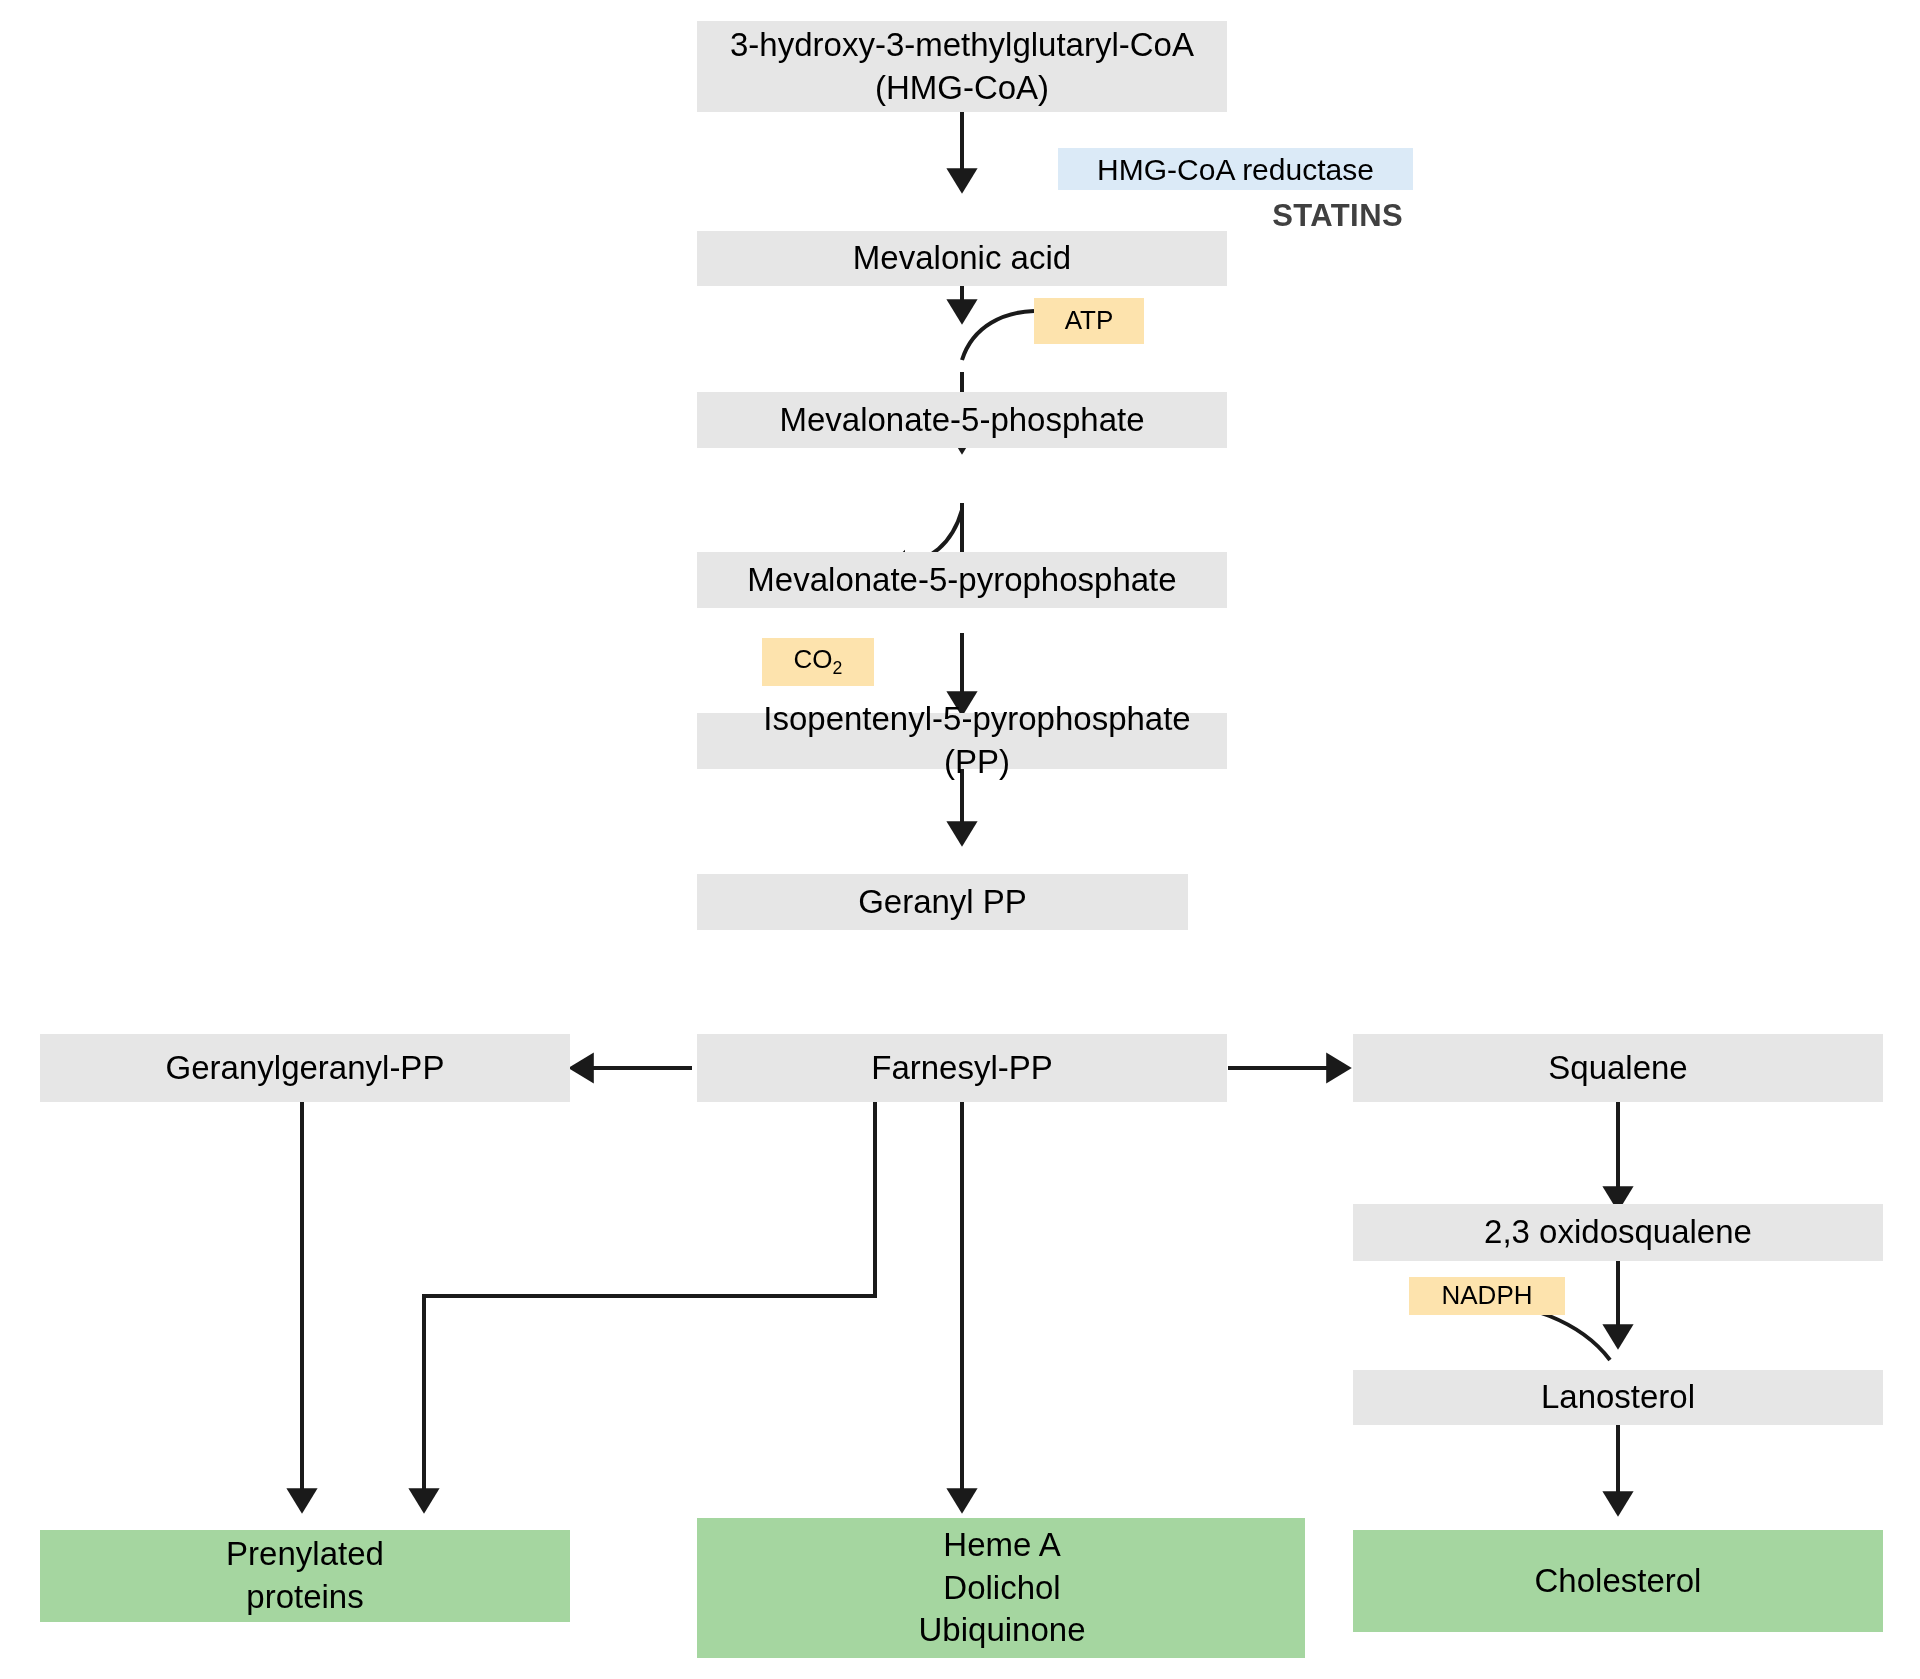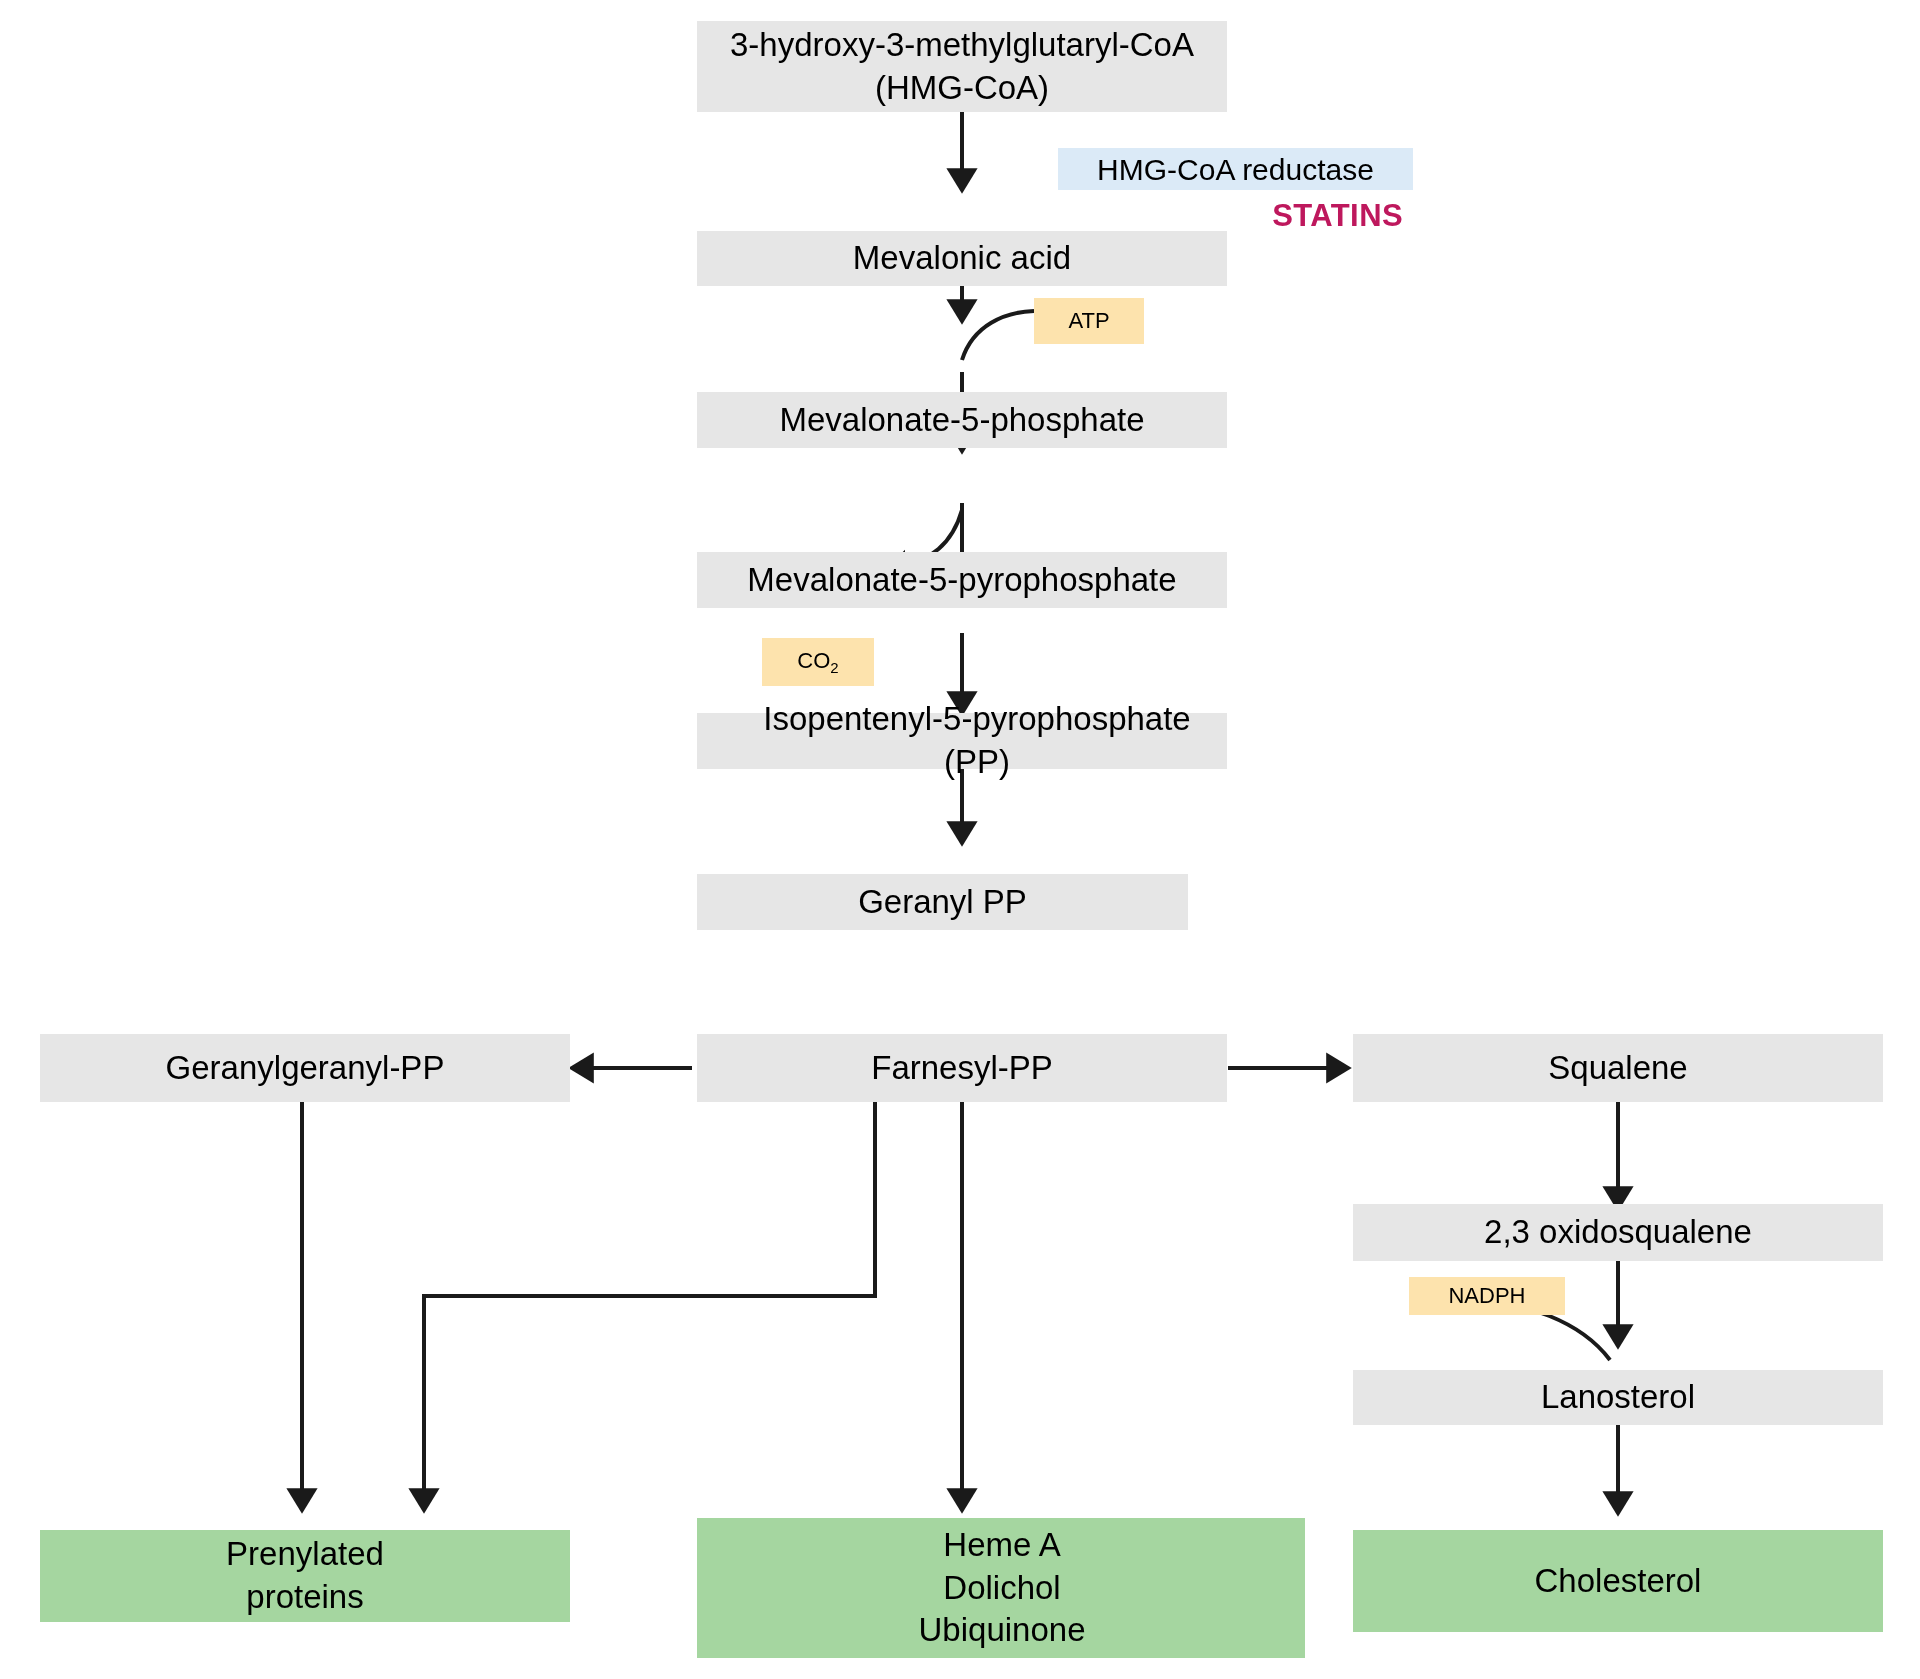--- a/index.html
+++ b/index.html
@@ -31,31 +31,31 @@
     padding: 4px 10px;
   }
   .metabolite {
     background: #e6e6e6;
   }
   .product {
     background: #a5d6a0;
   }
   .cofactor {
     background: #fde3ad;
-    font-size: 22px;
+    font-size: 26px;
     text-align: right;
   }
   .enzyme {
     background: #dbeaf7;
     font-size: 30px;
     justify-content: center;
   }
   .drug {
     background: transparent;
-    color: #be185d;
+    color: #404040;
     font-weight: bold;
     font-size: 31px;
     letter-spacing: 0.4px;
     justify-content: flex-end;
   }
   .node .multiline {
     white-space: pre-line;
     display: block;
     width: 100%;
   }

